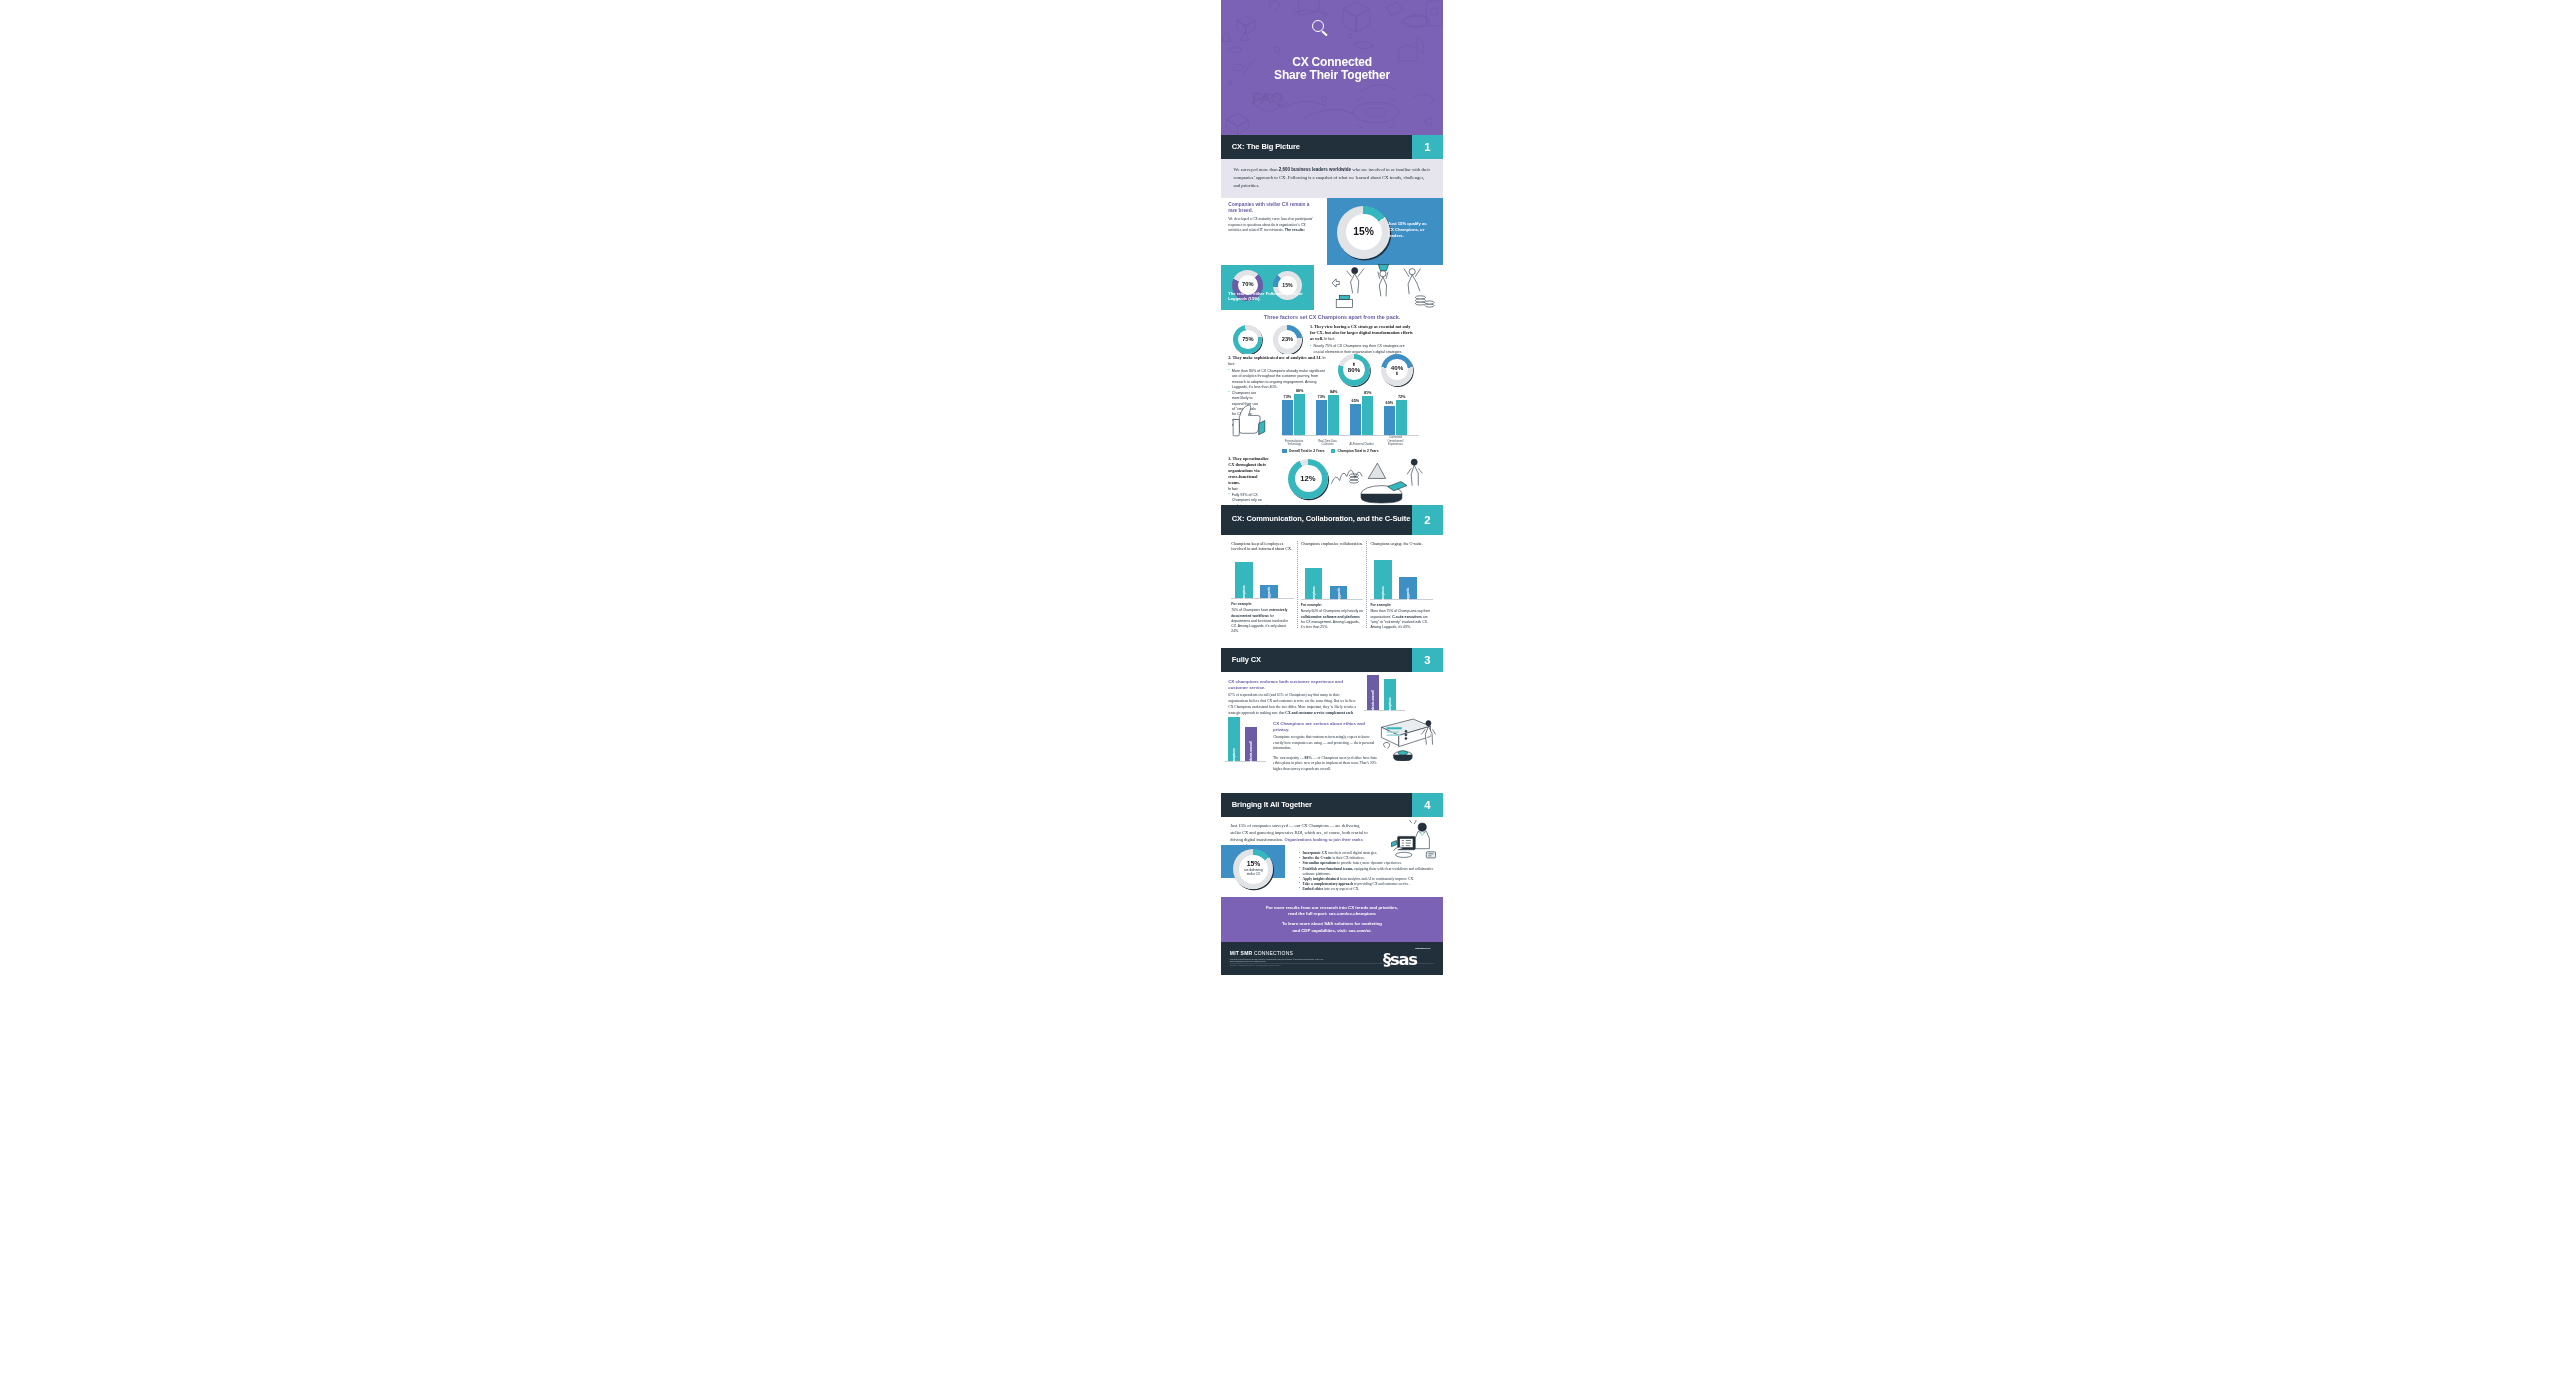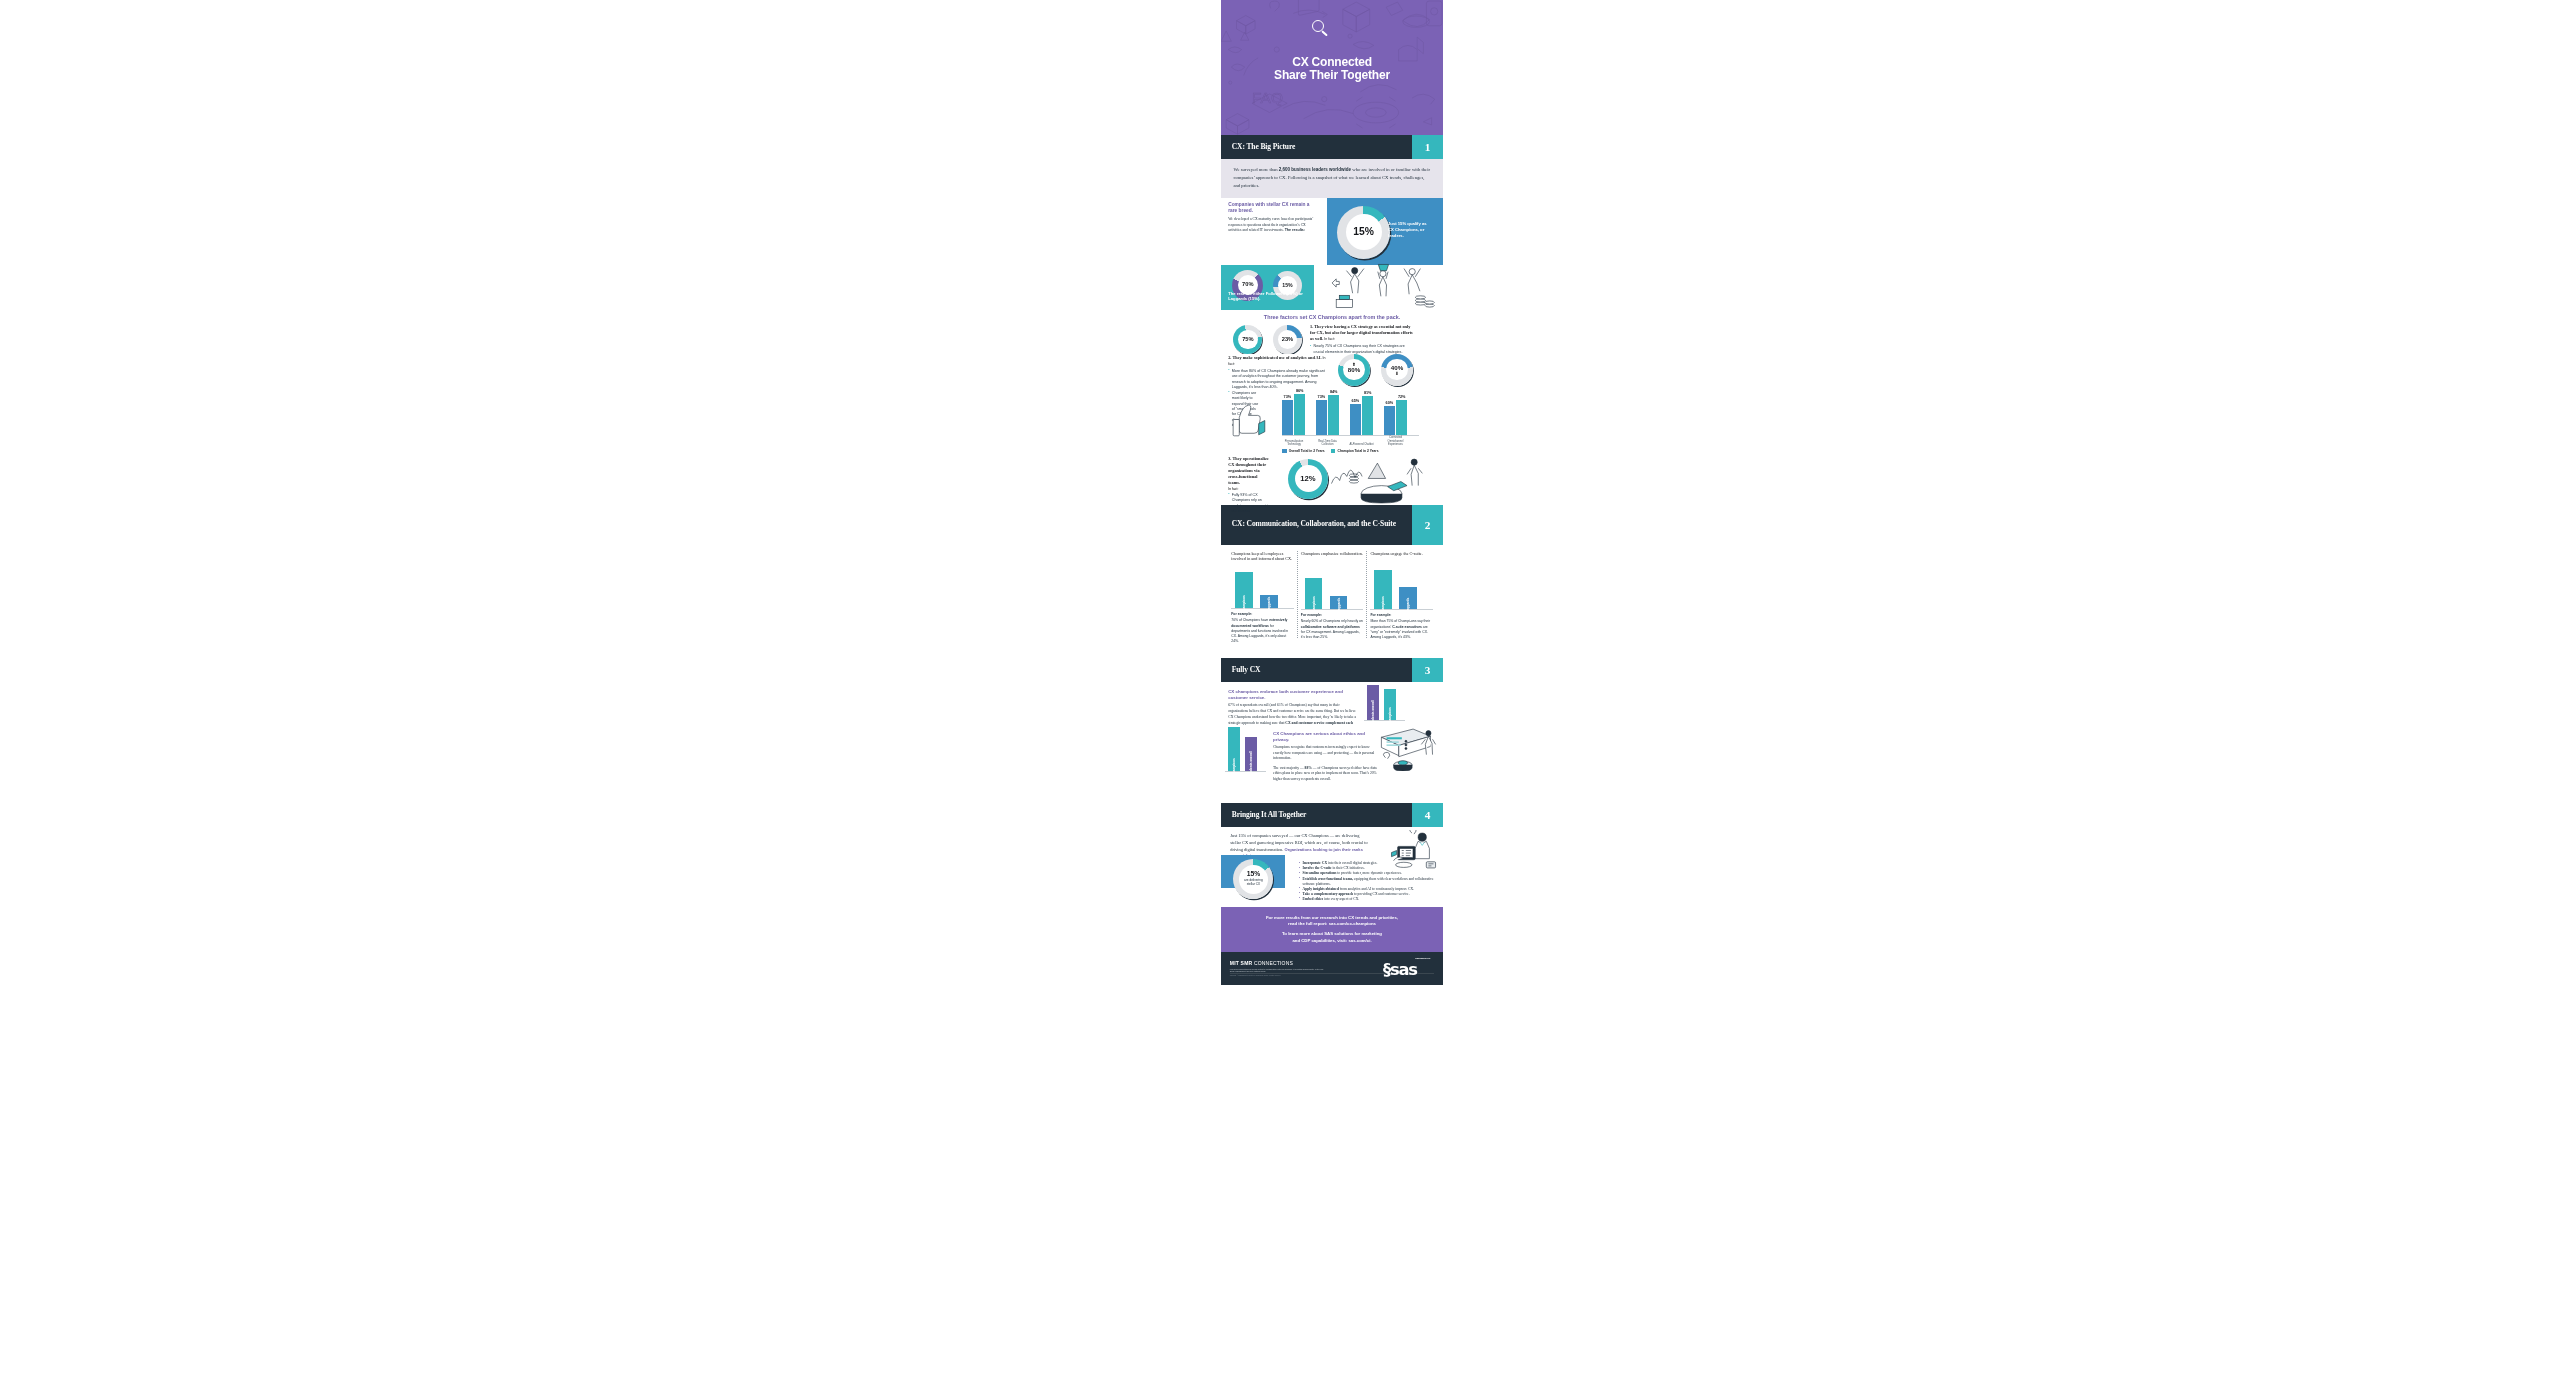--- a/index.html
+++ b/index.html
@@ -9,22 +9,22 @@
 
   
   .hero{position:relative;height:135px;background:#7B62B5;overflow:hidden;}
   .hero-pattern{position:absolute;inset:0;opacity:.38;}
   .hero-glass{position:absolute;left:91px;top:19.6px;width:17.5px;height:17.5px;}
   .hero-glass .lens{position:absolute;left:0;top:0;width:12.4px;height:12.4px;border:1.6px solid #fff;border-radius:50%;box-sizing:border-box;}
   .hero-glass .handle{position:absolute;left:10.3px;top:10.3px;width:6.7px;height:1.8px;background:#fff;transform:rotate(42deg);transform-origin:left center;border-radius:1px;}
   .hero-title{position:absolute;left:0;right:0;top:56px;text-align:center;color:#fff;font-weight:bold;font-size:12px;line-height:1.12;letter-spacing:-0.2px;}
 
   
-  .banner{display:flex;align-items:stretch;background:#22303C;height:24px;font-family:Liberation Serif, serif;}
-  .banner.tall{height:40px;}
+  .banner{display:flex;align-items:stretch;background:#22303C;height:24px;}
+  .banner.tall{height:30px;}
   .banner-title{flex:1;display:flex;align-items:center;padding-left:10.8px;color:#fff;font-weight:bold;font-size:7.5px;line-height:1.15;letter-spacing:-0.1px;}
   .banner-num{width:31px;background:#35B7BD;color:#fff;font-weight:bold;font-size:11.3px;display:flex;align-items:center;justify-content:center;}
 
   
   .intro{background:#E6E4EC;padding:7.2px 12.4px 8.2px 12.4px;}
   .intro p{margin:0;font-family:"Liberation Serif",serif;font-size:4.7px;line-height:1.65;color:#22303C;}
   .intro b{font-family:"Liberation Sans",sans-serif;font-weight:bold;font-size:4.5px;}
   .b1-left{position:absolute;left:7.2px;top:4.1px;width:87px;}
   .b1-h{color:#6B5CA5;font-weight:bold;font-size:4.8px;line-height:1.25;margin-bottom:3.1px;}
   .b1-p{font-family:"Liberation Serif",serif;font-size:3.7px;line-height:1.55;color:#22303C;}

